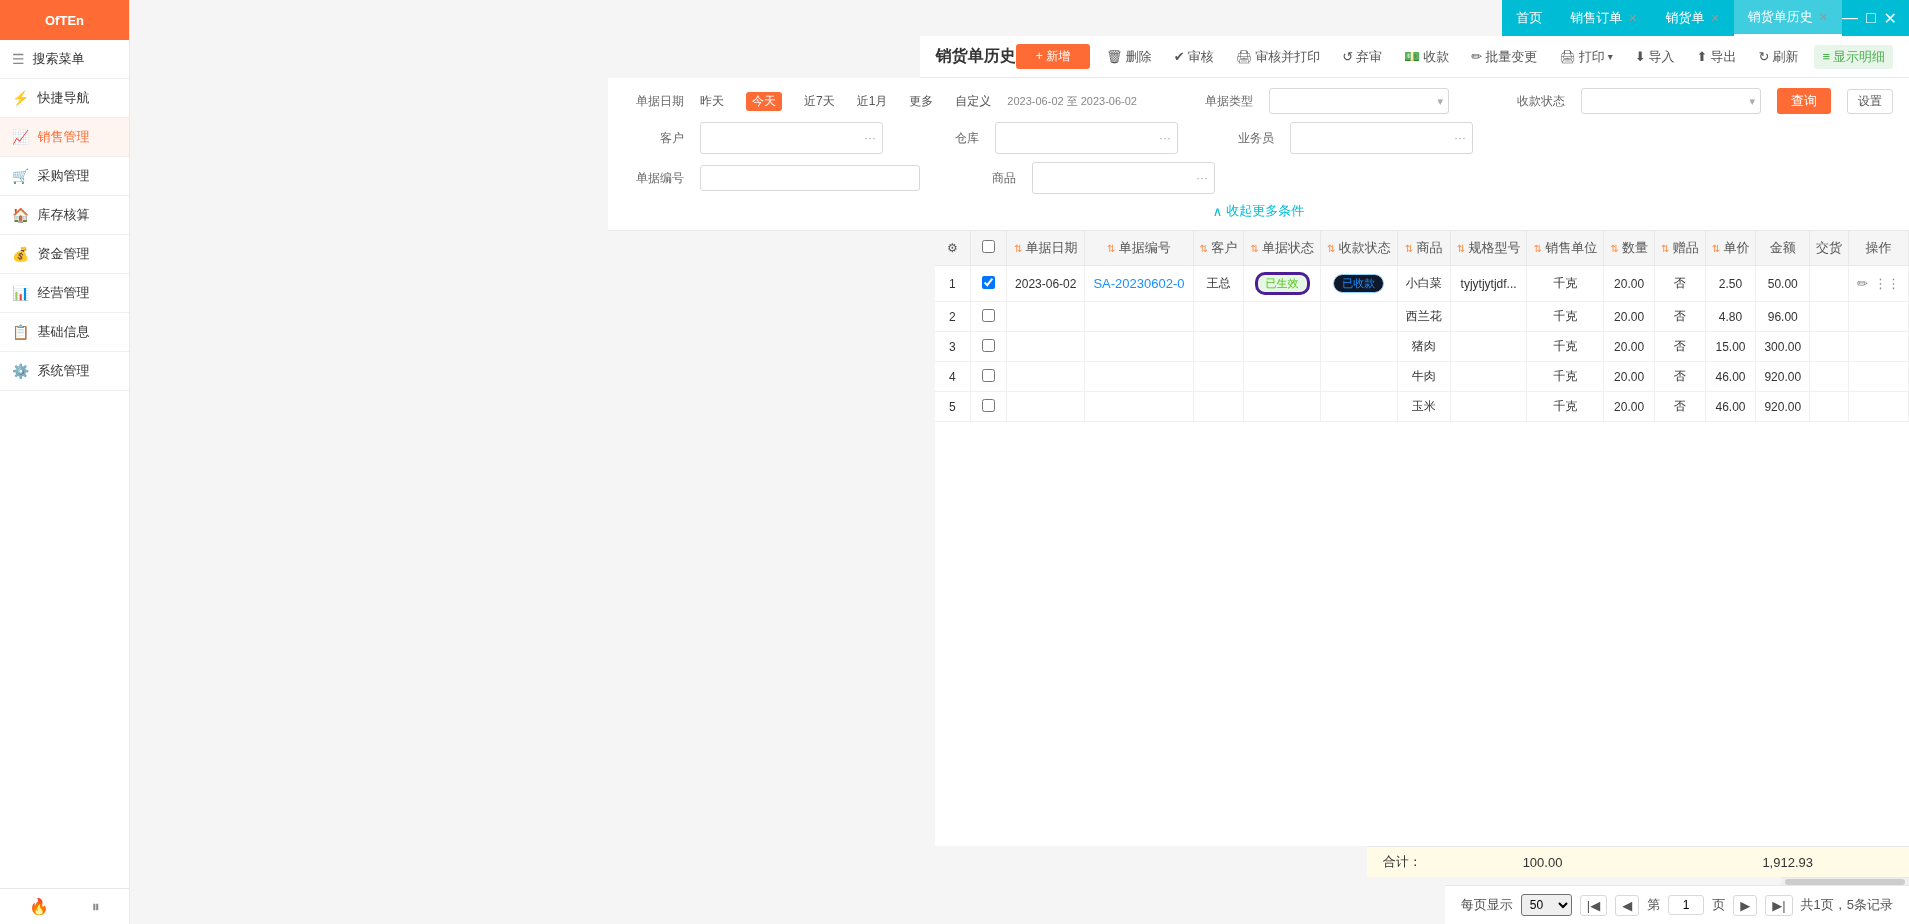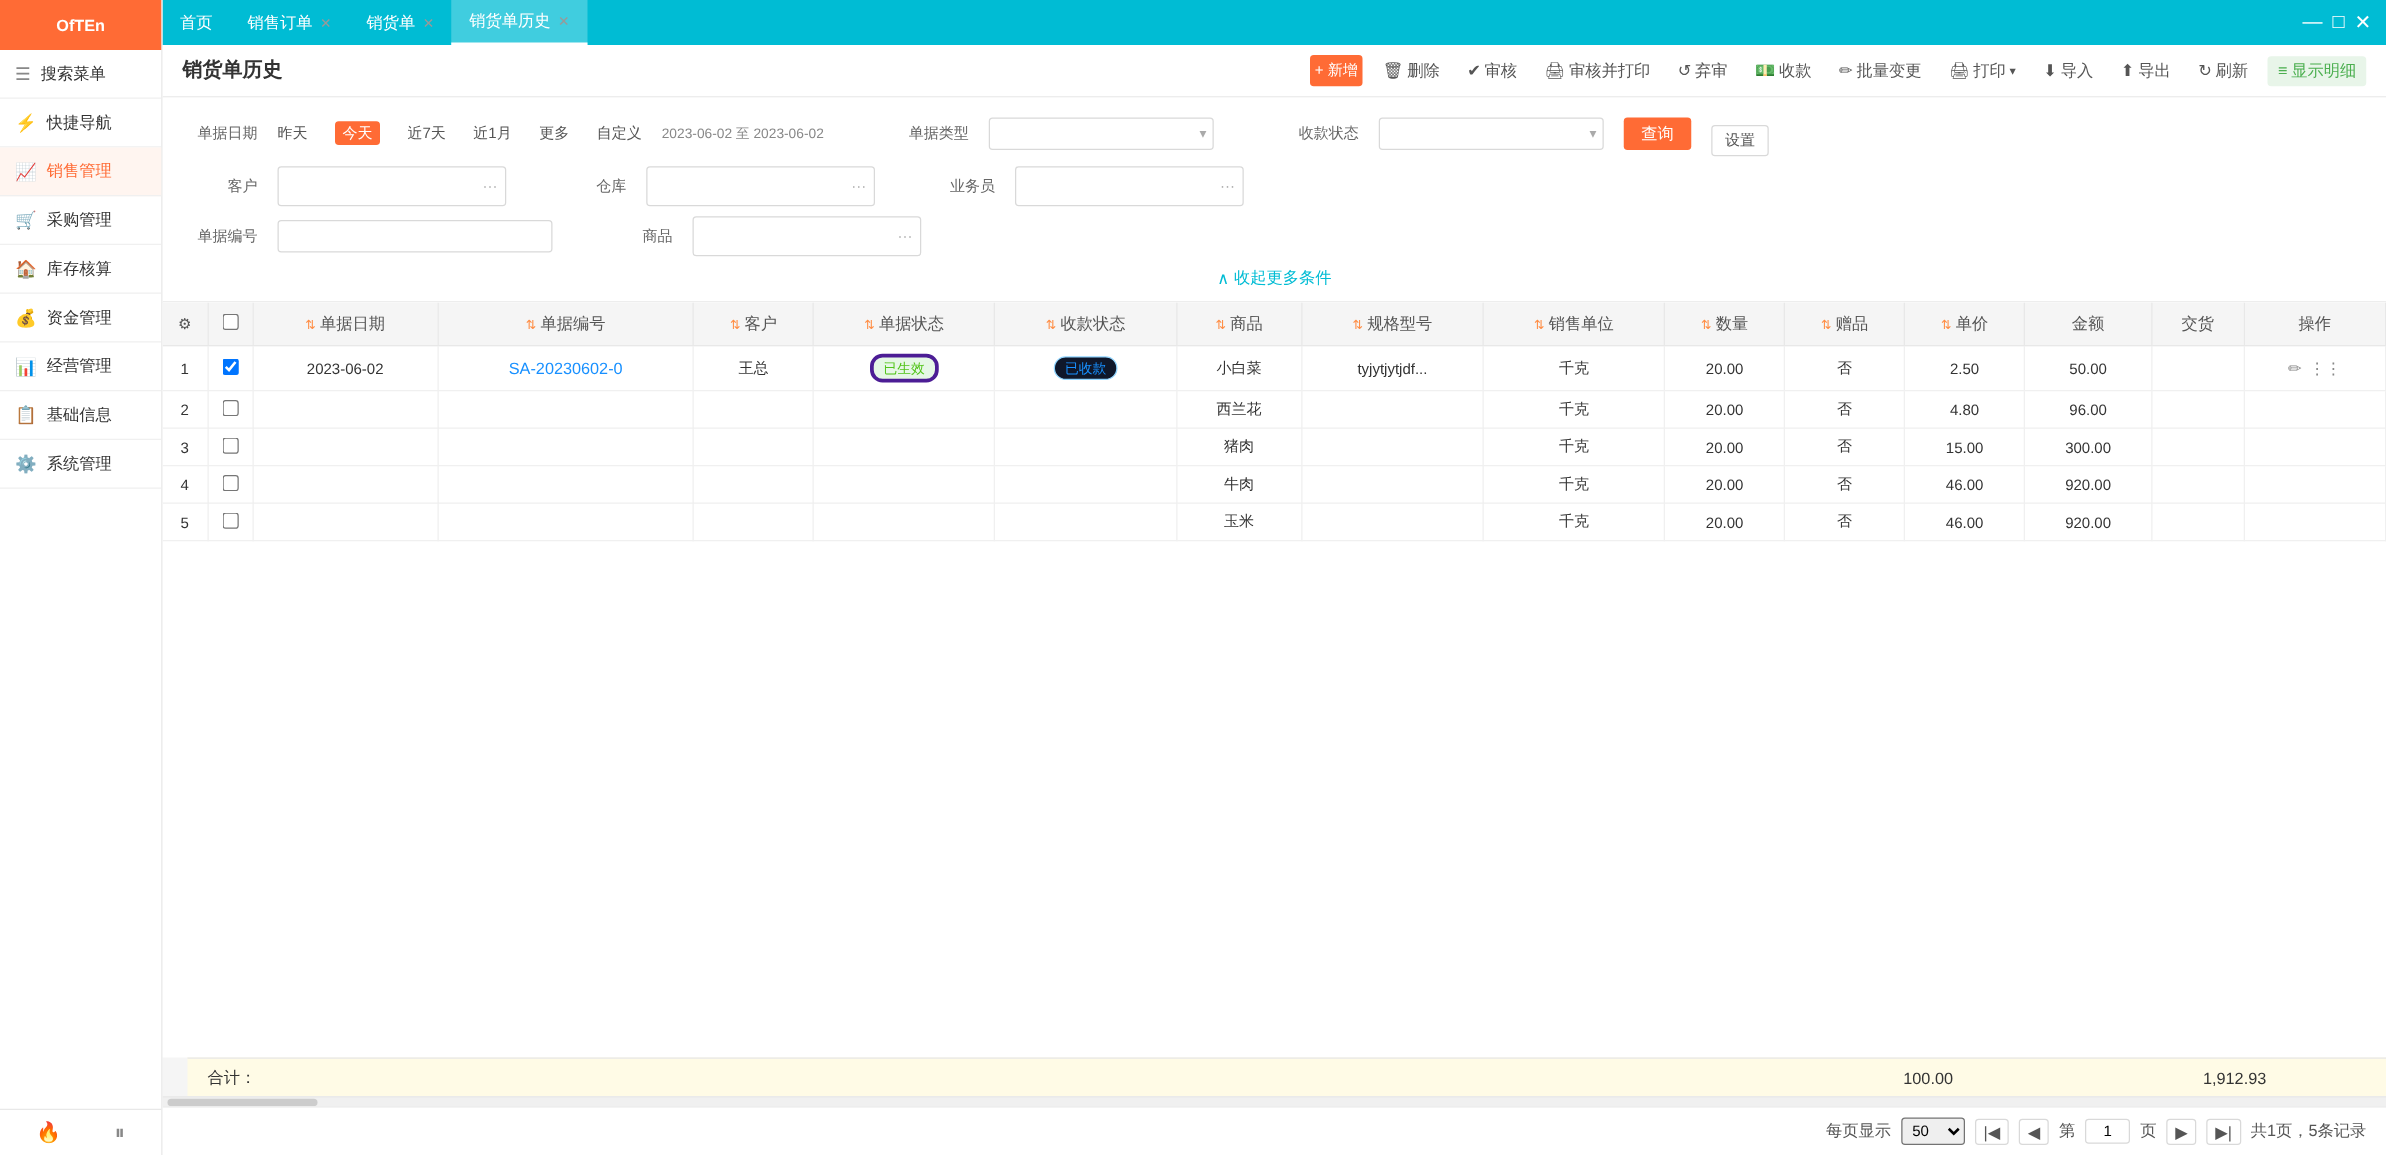--- a/index.html
+++ b/index.html
@@ -44,20 +44,21 @@
       padding: 8px;
     }
     .sidebar-bottom-btn { cursor: pointer; color: #888; font-size: 16px; }
 
     
     .main {
       flex: 1;
       display: flex;
       flex-direction: column;
       overflow: hidden;
+      align-items: flex-end;
     }
     .tab {
       height: 36px;
       padding: 0 14px;
       display: flex;
       align-items: center;
       gap: 6px;
       cursor: pointer;
       border-right: 1px solid #ddd;
       color: #555;
@@ -80,21 +81,21 @@
     .toolbar-btn {
       display: flex;
       align-items: center;
       gap: 3px;
       cursor: pointer;
       color: #555;
       font-size: 12px;
       padding: 3px 6px;
     }
     .toolbar-btn .btn-icon { font-size: 13px; }
-    .toolbar-btn.primary { background: #ff6b35; color: #fff; border-radius: 3px; padding: 4px 4px; }
+    .toolbar-btn.primary { background: #ff6b35; color: #fff; border-radius: 3px; padding: 4px 20px; }
 
     
     .filter-area {
       background: #fff;
       padding: 10px 16px;
       border-bottom: 1px solid #e8e8e8;
     }
     .filter-row {
       display: flex;
       align-items: center;
@@ -199,21 +200,20 @@
     .page-input { width: 36px; border: 1px solid #d9d9d9; border-radius: 3px; padding: 2px 4px; text-align: center; font-size: 12px; }
 
     .settings-btn {
       background: #fff;
       border: 1px solid #d9d9d9;
       border-radius: 3px;
       padding: 3px 10px;
       font-size: 12px;
       color: #555;
       cursor: pointer;
-      margin-top: 12px;
     }
     .query-btn {
       background: #ff6b35;
       border: none;
       border-radius: 3px;
       padding: 4px 14px;
       font-size: 13px;
       color: #fff;
       cursor: pointer;
       font-weight: 500;

